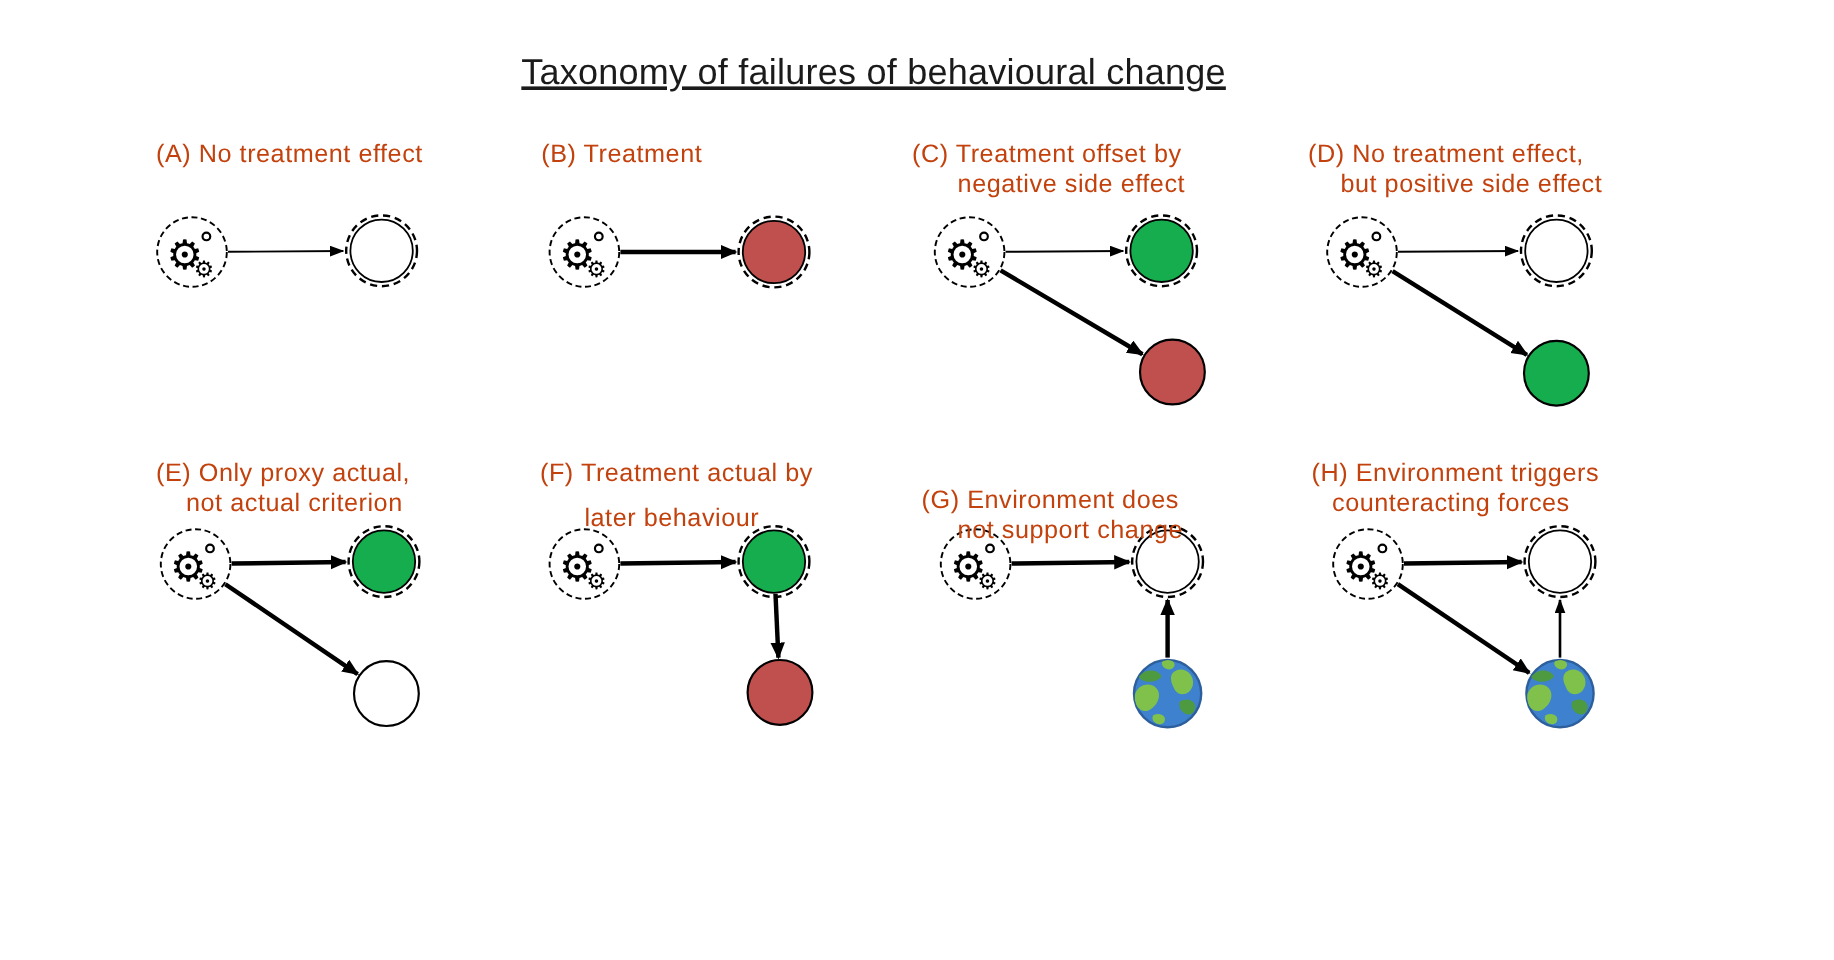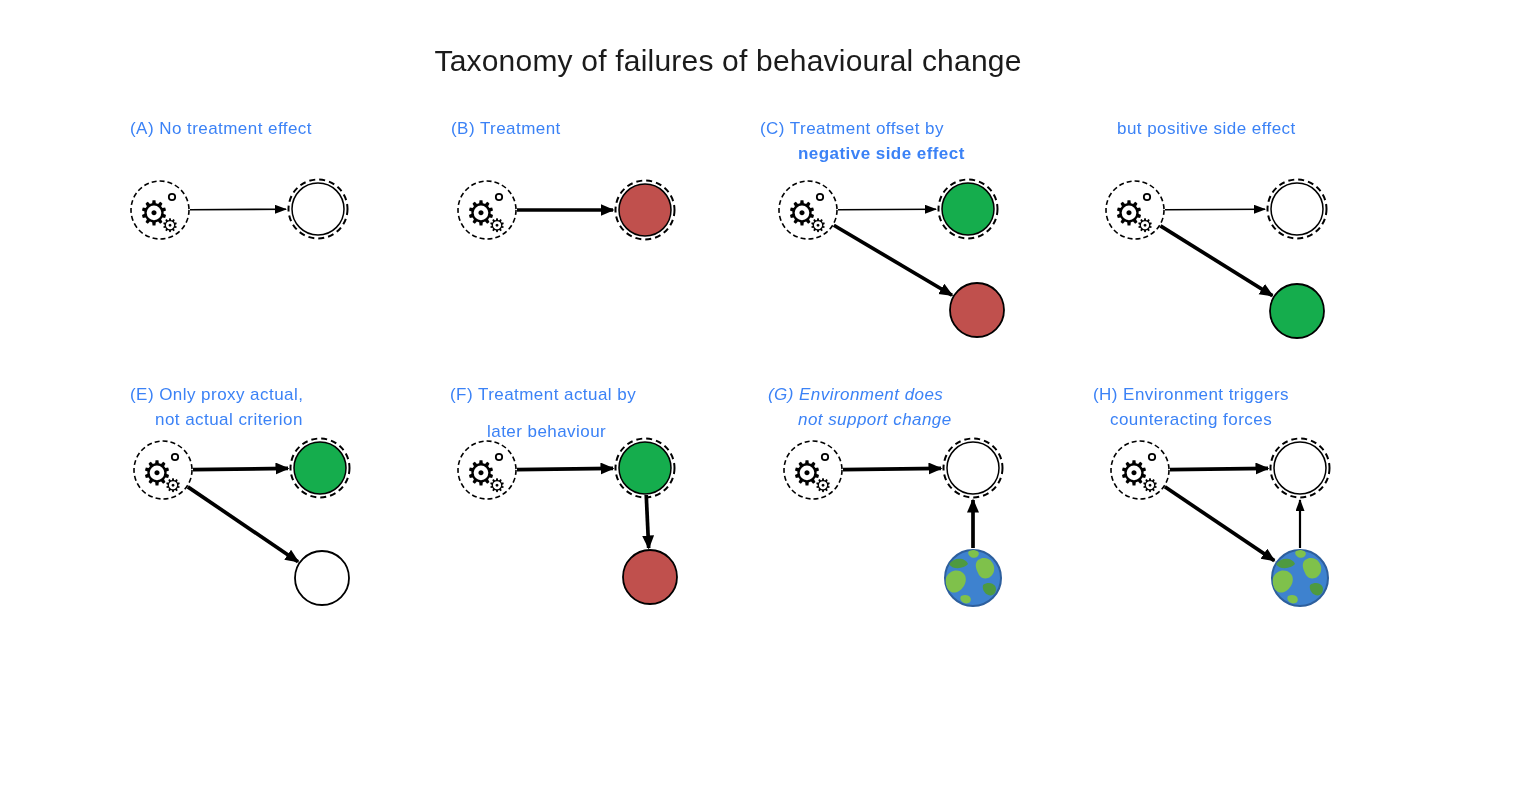--- a/index.html
+++ b/index.html
@@ -11,26 +11,27 @@
     overflow:hidden;
   }
   .fig-title{
     position:absolute;
     left:0;top:44px;width:1456px;
     text-align:center;
     font-size:30px;
     font-weight:400;
     color:#1b1b1b;
     letter-spacing:0.2px;
+    text-decoration:underline;
   }
   .panel-label{
     position:absolute;
-    font-size:17px;
+    font-size:21px;
     line-height:25px;
-    color:#3b82f6;
+    color:#c2410c;
     letter-spacing:0.45px;
     white-space:nowrap;
   }
   svg{position:absolute;left:0;top:0;}
   .edge{stroke:#000000;fill:none;}
   .node-outline{stroke:#000000;}
   .gear-glyph{fill:#000000;font-family:"DejaVu Sans",sans-serif;}
 </style>
 </head>
 <body>
@@ -197,34 +198,35 @@
     </svg>
   <div id="labels">
       <div class="panel-label" style="left: 130px; top: 116px;">
         <div>(A) No treatment effect</div>
       </div>
       <div class="panel-label" style="left: 451px; top: 116px;">
         <div>(B) Treatment</div>
       </div>
       <div class="panel-label" style="left: 760px; top: 116px;">
         <div>(C) Treatment offset by</div>
-        <div style="margin-left: 38px; font-weight: bold;">negative side effect</div>
+        <div style="margin-left: 38px;">negative side effect</div>
       </div>
       <div class="panel-label" style="left: 1090px; top: 116px;">
+        <div>(D) No treatment effect,</div>
         <div style="margin-left: 27px;">but positive side effect</div>
       </div>
       <div class="panel-label" style="left: 130px; top: 382px;">
         <div>(E) Only proxy actual,</div>
         <div style="margin-left: 25px;">not actual criterion</div>
       </div>
       <div class="panel-label" style="left: 450px; top: 382px;">
         <div>(F) Treatment actual by</div>
         <div style="margin-left: 37px; margin-top: 12px;">later behaviour</div>
       </div>
-      <div class="panel-label" style="left: 768px; top: 382px; font-style: italic;">
+      <div class="panel-label" style="left: 768px; top: 404px;">
         <div>(G) Environment does</div>
         <div style="margin-left: 30px;">not support change</div>
       </div>
       <div class="panel-label" style="left: 1093px; top: 382px;">
         <div>(H) Environment triggers</div>
         <div style="margin-left: 17px;">counteracting forces</div>
       </div>
     </div>
 </div>
 

